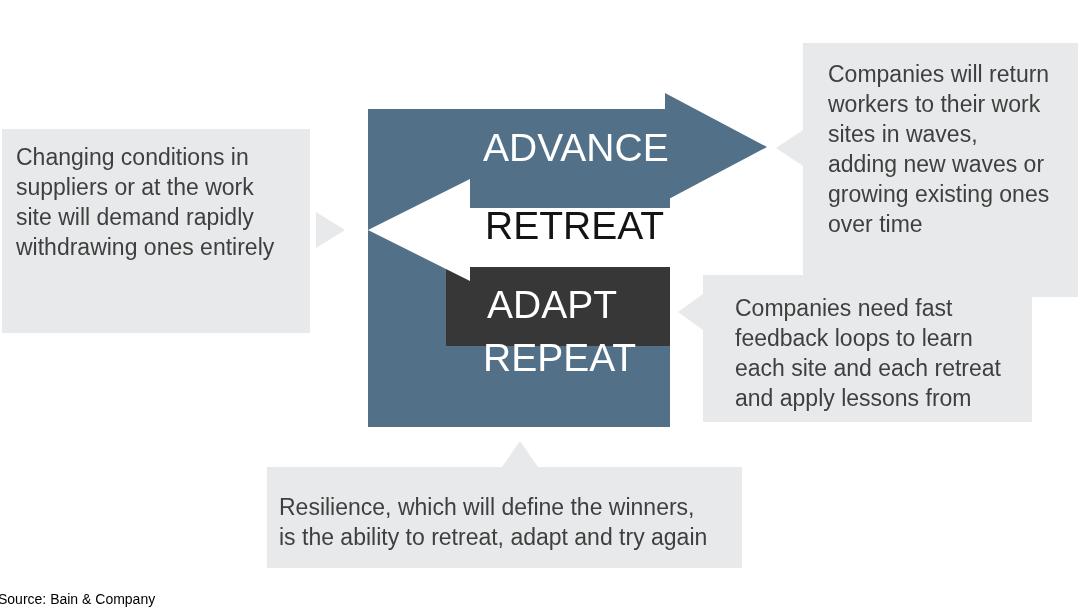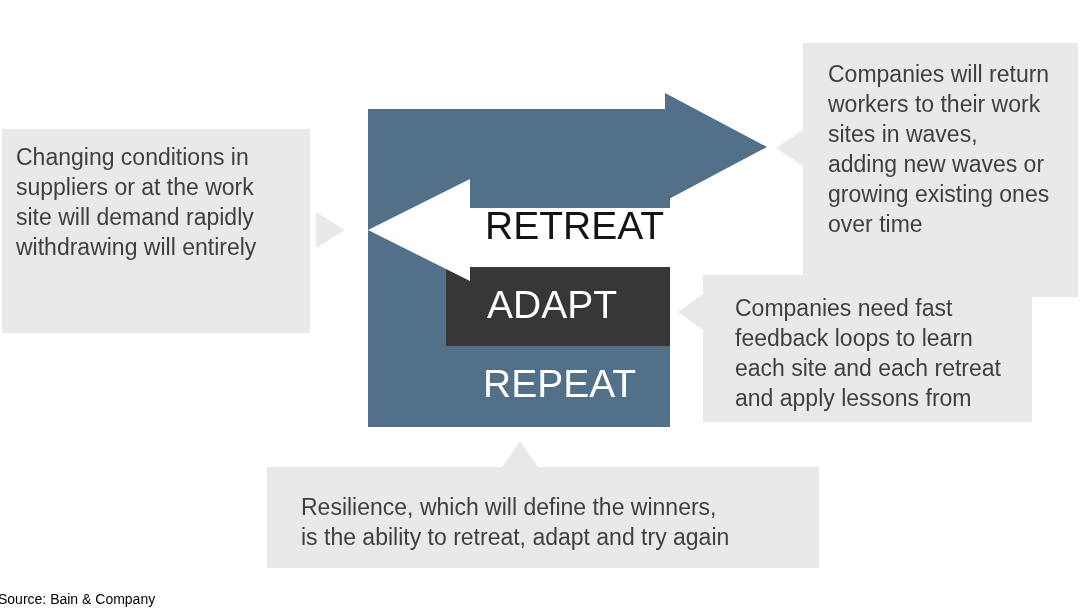--- a/index.html
+++ b/index.html
@@ -19,29 +19,29 @@
   
   .retreat-arrow { left:368px; top:179px; width:302px; height:102px; background:#ffffff; z-index:3;
     clip-path: polygon(0px 51px, 102px 0px, 102px 29px, 302px 29px, 302px 88px, 102px 88px, 102px 102px); }
 
   
   .biglabel { font-size:39px; line-height:39px; letter-spacing:0px; color:var(--label_white);
     white-space:nowrap; z-index:4; }
   .lbl-advance { left:483px; top:128px; }
   .lbl-retreat { left:485px; top:206px; color:var(--retreat_text);text-align:center; }
   .lbl-adapt   { left:487px; top:285px; }
-  .lbl-repeat  { left:483px; top:364px; }
+  .lbl-repeat  { left:483px; top:338px; }
 
   
   .callout { background:var(--callout_bg); color:var(--callout_text);
     font-size:23px; line-height:30px; box-sizing:border-box; z-index:0; }
   .co-left   { left:2px;   top:129px; width:308px; height:204px; padding:13px 0 0 14px; }
   .co-tr     { left:803px; top:43px;  width:275px; height:254px; padding:16px 0 0 25px; }
   .co-mr     { left:703px; top:275px; width:329px; height:147px; padding:18px 0 0 32px; }
-  .co-bottom { left:267px; top:467px; width:552px; height:101px; padding:25px 0 0 34px; }
+  .co-bottom { left:267px; top:467px; width:475px; height:101px; padding:25px 0 0 12px; }
   .ln { white-space:nowrap; }
 
   
   .ptr { width:0; height:0; z-index:0; }
   .ptr-left   { left:316px; top:212px; border-left:29px solid var(--callout_bg);
                 border-top:18px solid transparent; border-bottom:18px solid transparent; }
   .ptr-tr     { left:776px; top:130px; border-right:27px solid var(--callout_bg);
                 border-top:18px solid transparent; border-bottom:18px solid transparent; }
   .ptr-mr     { left:678px; top:294px; border-right:25px solid var(--callout_bg);
                 border-top:18px solid transparent; border-bottom:18px solid transparent; }
@@ -54,29 +54,30 @@
 </head>
 <body>
 
 <div class="canvas">
 
   <div class="abs slate-rect"></div>
   <div class="abs advance-head"></div>
   <div class="abs adapt-box"></div>
   <div class="abs retreat-arrow"></div>
 
+  <div class="abs biglabel lbl-advance">ADVANCE</div>
   <div class="abs biglabel lbl-retreat">RETREAT</div>
   <div class="abs biglabel lbl-adapt">ADAPT</div>
   <div class="abs biglabel lbl-repeat">REPEAT</div>
 
   <div class="abs callout co-left">
     <div class="ln">Changing conditions in</div>
     <div class="ln">suppliers or at the work</div>
     <div class="ln">site will demand rapidly</div>
-    <div class="ln">withdrawing will entirely</div>
+    <div class="ln">withdrawing ones entirely</div>
   </div>
   <div class="abs ptr ptr-left"></div>
 
   <div class="abs callout co-tr">
     <div class="ln">Companies will return</div>
     <div class="ln">workers to their work</div>
     <div class="ln">sites in waves,</div>
     <div class="ln">adding new waves or</div>
     <div class="ln">growing existing ones</div>
     <div class="ln">over time</div>

